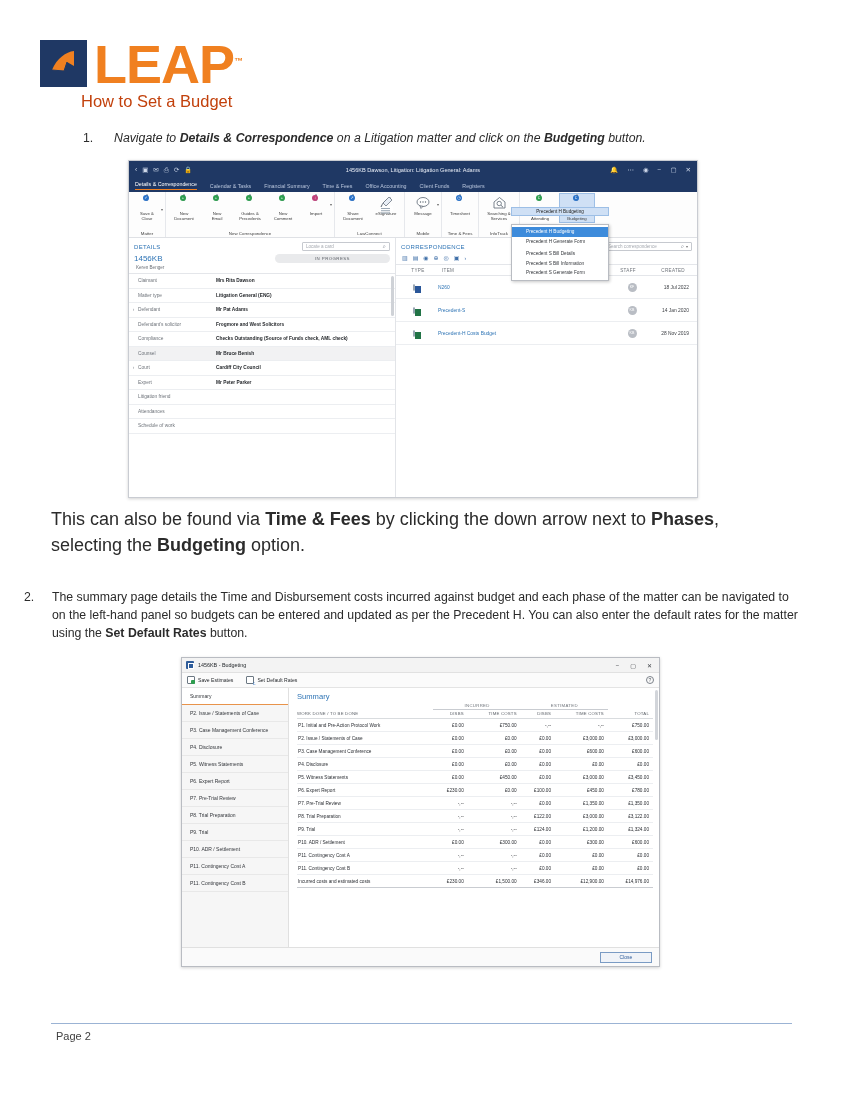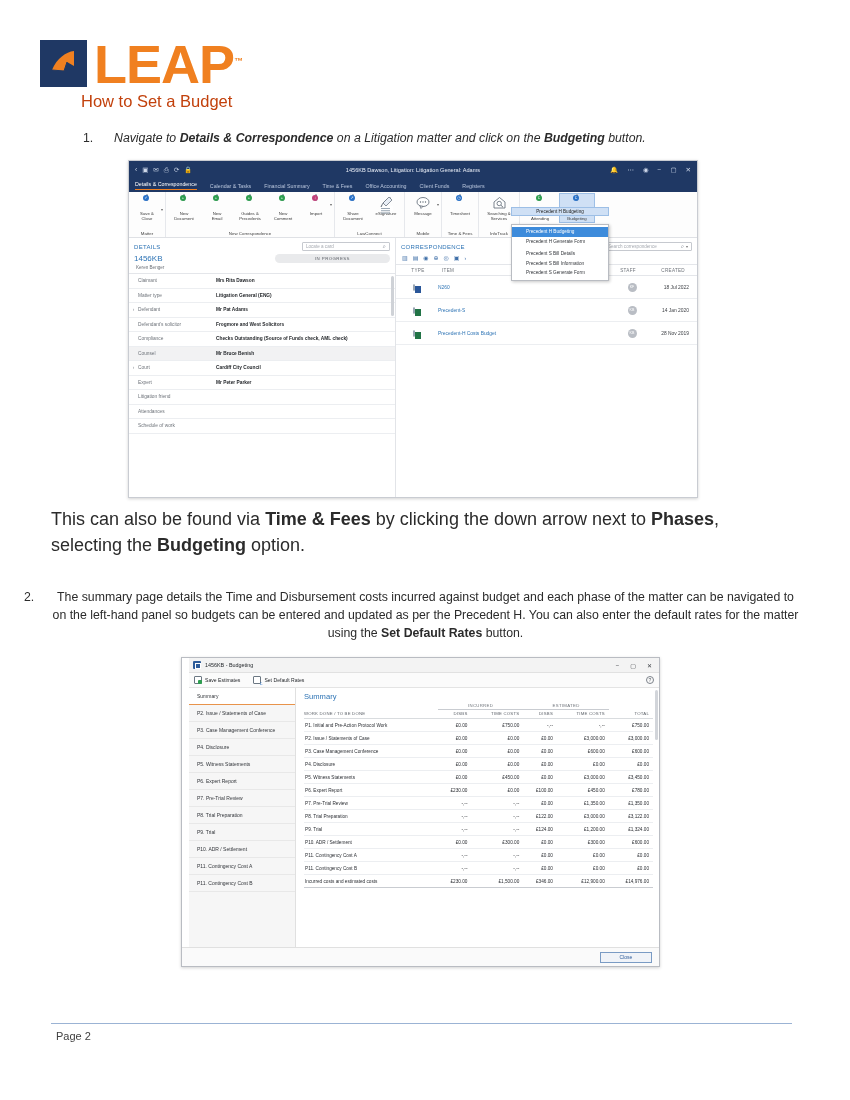--- a/index.html
+++ b/index.html
@@ -34,21 +34,21 @@
   
   .step1 { position:absolute; left:83px; top:130px; width:700px;
            font-size:12.3px; color:#2b2b2b; line-height:1.35; }
   .step1 .num { position:absolute; left:0px; top:0px; }
   .step1 .txt { display:block; margin-left:31px;font-style:italic; }
   .para-a { position:absolute; left:51px; top:480px; width:700px;
             font-size:18px; line-height:1.45; color:#2b2b2b;margin-top:26px; }
   .step2 { position:absolute; left:24px; top:589px; width:775px;
            font-size:12.3px; line-height:1.45; color:#2b2b2b; }
   .step2 .num { position:absolute; left:0; top:0; }
-  .step2 .txt { display:block; margin-left:28px;text-align:center; }
+  .step2 .txt { display:block; margin-left:28px; }
   b { font-weight:bold; }
 
   
   .footer-rule { position:absolute; left:51px; top:1023px; width:741px;
                  border-top:1px solid #9bb3d4; }
   .footer-text { position:absolute; left:56px; top:1030px;
                  font-size:11px; color:#3f3f3f; }
 
   
   .shot1 {
@@ -162,21 +162,21 @@
   .s1-menu-tip {
     position:absolute; left:382px; top:46px; width:98px; height:9px; background:#cfe0f5;
     border:1px solid #9dbfe6; font-size:4.6px; color:#222; display:flex; align-items:center;
     justify-content:center; z-index:19;
   }
 
   
   .shot2 {
     position:absolute; left:181px; top:657px; width:479px; height:310px;
     background:#ffffff; border:1px solid #b9bcc2; box-shadow:0 1px 3px rgba(0,0,0,.18);
-    overflow:hidden; font-size:5px;padding-left:7px;
+    overflow:hidden; font-size:5px;
   }
   .s2-title {
     height:15px; background:#f3f3f3; border-bottom:1px solid #e1e1e1;
     display:flex; align-items:center; padding:0 4px; font-size:5.4px; color:#24282c;
   }
   .s2-appico { width:8px; height:8px; background:#2e5c9a; margin-right:4px; border-radius:1px;
                position:relative; }
   .s2-appico:after { content:""; position:absolute; left:2px; top:2px; width:4px; height:4px;
                border:1px solid #fff; }
   .s2-win-btns { margin-left:auto; display:flex; gap:11px; font-size:6px; color:#3a3d42; padding-right:3px; }

